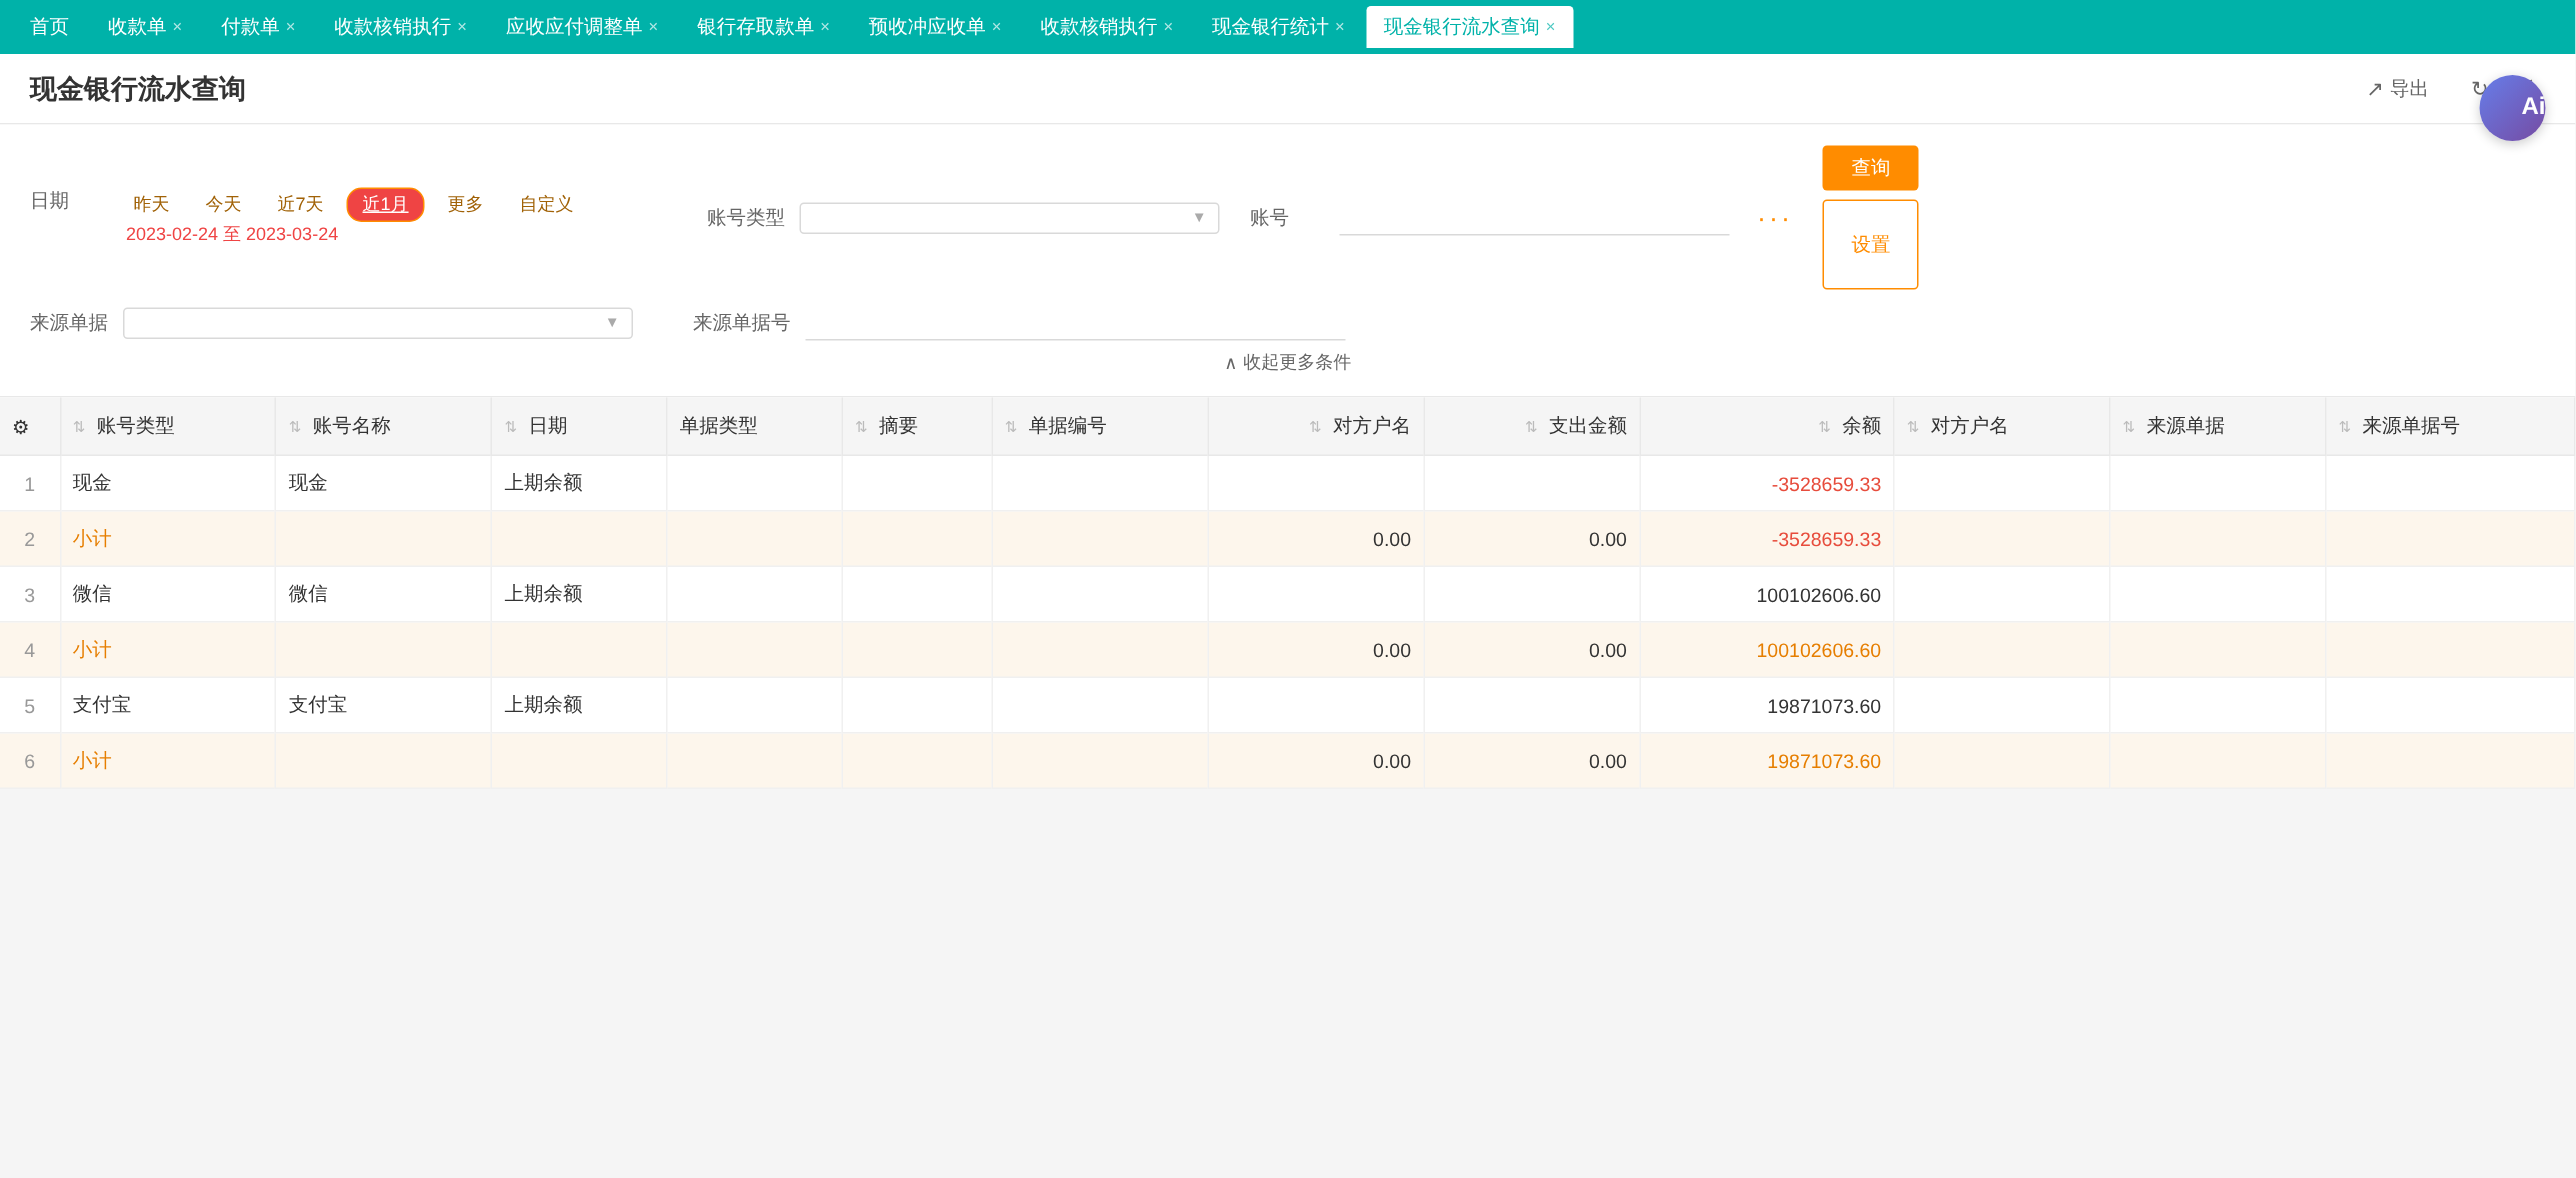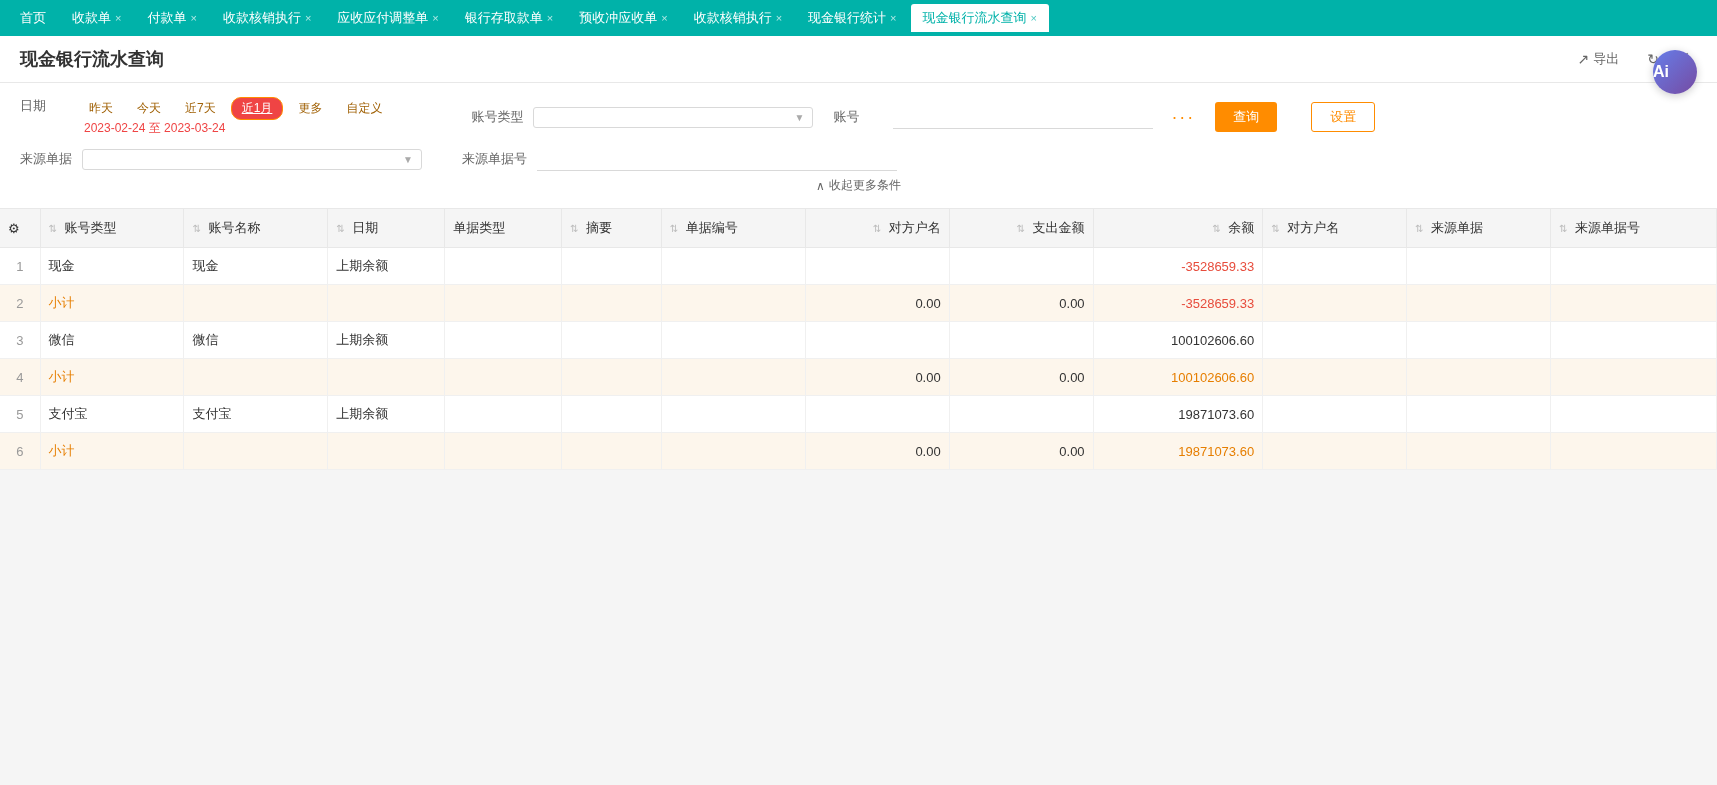--- a/index.html
+++ b/index.html
@@ -144,24 +144,23 @@
       border-radius: 3px;
       padding: 6px 18px;
       cursor: pointer;
       font-size: 13px;
     }
     .btn-settings {
       background: #fff;
       color: #ff8c00;
       border: 1px solid #ff8c00;
       border-radius: 3px;
-      padding: 5px 18px;
-      cursor: pointer;
-      font-size: 13px;
-      margin-left: 28px;
+      padding: 20px 18px;
+      cursor: pointer;
+      font-size: 13px;
     }
 
     .filter-row2 {
       display: flex;
       align-items: center;
       gap: 40px;
     }
     .filter-group {
       display: flex;
       align-items: center;
@@ -231,21 +230,21 @@
       position: fixed;
       top: 50px;
       right: 20px;
       background: linear-gradient(135deg, #667eea 0%, #764ba2 100%);
       color: white;
       border-radius: 50%;
       width: 44px;
       height: 44px;
       display: flex;
       align-items: center;
-      justify-content: flex-start;
+      justify-content: flex-end;
       font-size: 16px;
       font-weight: bold;
       cursor: pointer;
       box-shadow: 0 2px 8px rgba(0,0,0,0.2);
     }
   </style>
 </head>
 <body>
 
 <div class="top-nav">
@@ -329,21 +328,21 @@
         <span class="chevron-down">▼</span>
       </div>
     </div>
 
     <div style="display:flex;align-items:center;gap:10px;">
       <span class="filter-label">账号</span>
       <input class="filter-input" type="text" style="min-width: 260px;">
       <span class="filter-dots">···</span>
     </div>
 
-    <div style="display:flex;flex-direction:row;gap:6px;">
+    <div style="display:flex;flex-direction:column;gap:6px;">
       <button class="btn-query">查询</button>
       <button class="btn-settings">设置</button>
     </div>
   </div>
 
   <div class="filter-row2">
     <div class="filter-group">
       <span class="filter-label">来源单据</span>
       <div class="filter-select" style="min-width:340px;">
         <span></span>

